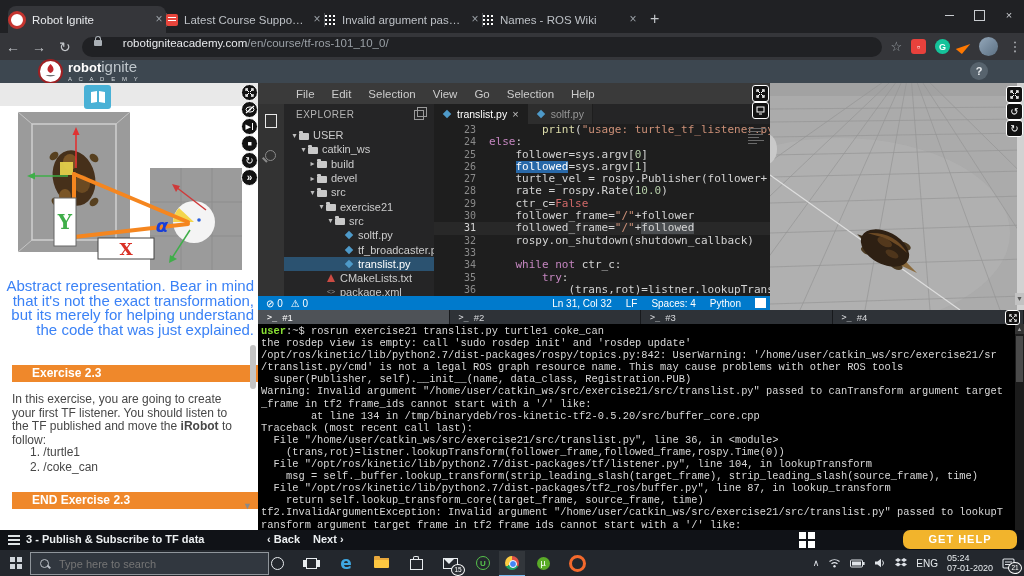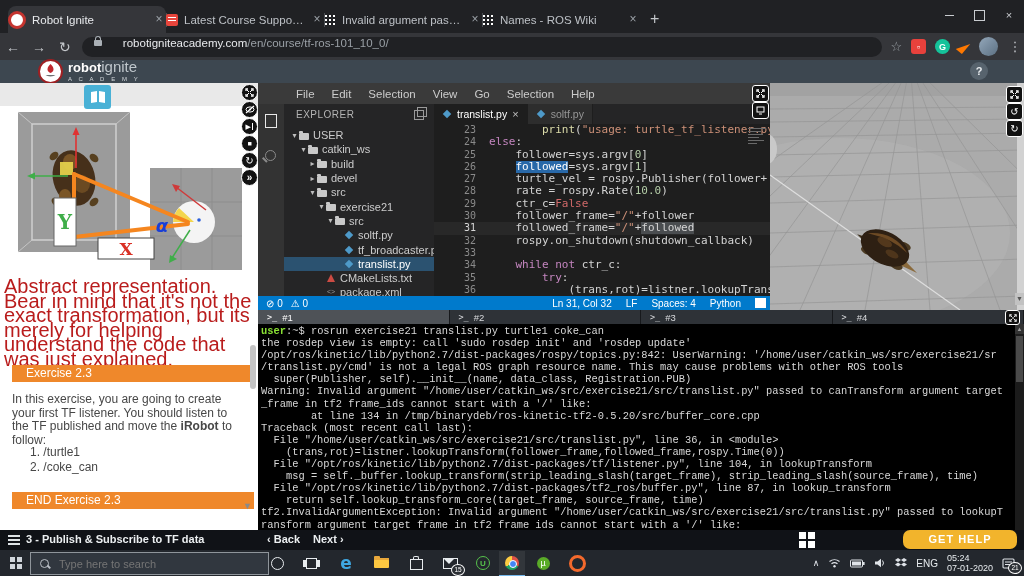--- a/index.html
+++ b/index.html
@@ -47,22 +47,22 @@
   #brand{position:absolute;left:68px;top:2px;line-height:10px}
   #brand .b1{font-size:13px;font-weight:bold;color:#fff}
   #brand .b2{font-size:15px;color:#bfc6cb}
   #brand .b3{display:block;font-size:6px;letter-spacing:2.6px;color:#d3d8dc;margin-top:1px}
   #coursetitle{position:absolute;left:0;right:0;top:4px;text-align:center;color:#f2f4f5;font-size:12.5px;font-weight:600}
   #helpbtn{position:absolute;right:36px;top:2px;width:18px;height:18px;border-radius:50%;background:#57636d;color:#e8ecef;font-size:11px;font-weight:bold;display:flex;align-items:center;justify-content:center}
   
   #notebook{position:absolute;left:0;top:83px;width:258px;height:447px;background:#fff;overflow:hidden}
   #nbstrip{position:absolute;left:0;top:0;width:258px;height:23px;background:#e9e9e9}
   #bookbtn{position:absolute;left:84px;top:2px;width:27px;height:24px;background:#49b1d6;border-radius:3px;display:flex;align-items:center;justify-content:center}
-  #nbcaption{position:absolute;left:4px;top:196px;width:250px;font-size:20px;line-height:14.6px;color:#b91c1c;text-align:left}
-  .banner{position:absolute;left:12px;width:228px;height:17px;background:#ef882b;color:#fff;font-size:12px;font-weight:normal;line-height:17px;padding-left:14px}
+  #nbcaption{position:absolute;left:4px;top:196px;width:250px;font-size:15px;line-height:14.6px;color:#3b82f6;text-align:right}
+  .banner{position:absolute;left:12px;width:228px;height:17px;background:#ef882b;color:#fff;font-size:12px;font-weight:bold;line-height:17px;padding-left:20px}
   #nbpara{position:absolute;left:12px;top:310px;width:232px;font-size:12px;line-height:13.6px;color:#474747}
   #nblist{position:absolute;left:30px;top:362px;font-size:12px;line-height:15px;color:#474747}
   #nbscroll{position:absolute;right:2px;top:262px;width:6px;height:44px;background:#c4c4c4;border-radius:3px}
   #nbdown{position:absolute;right:6px;top:418px;color:#8a8a8a;font-size:9px}
   
   .rbtn{position:absolute;width:15px;height:15px;background:#121212;border:1px solid #fff;border-radius:50%;color:#fff;display:flex;align-items:center;justify-content:center;font-size:8px;z-index:30}
   .rbtn.sq{border-radius:3px}
   .rbtn .bar{width:1.5px;height:7px;background:#fff;margin-left:1px}
   .rbtn .tri{font-size:7px;line-height:7px}
   

